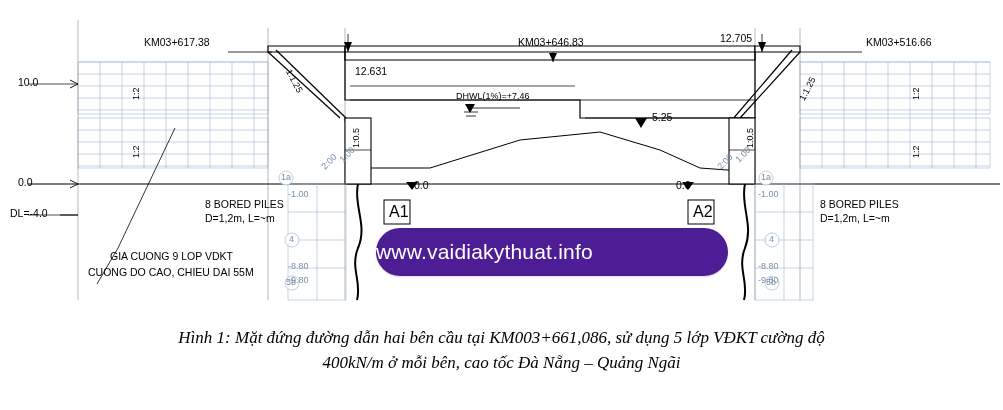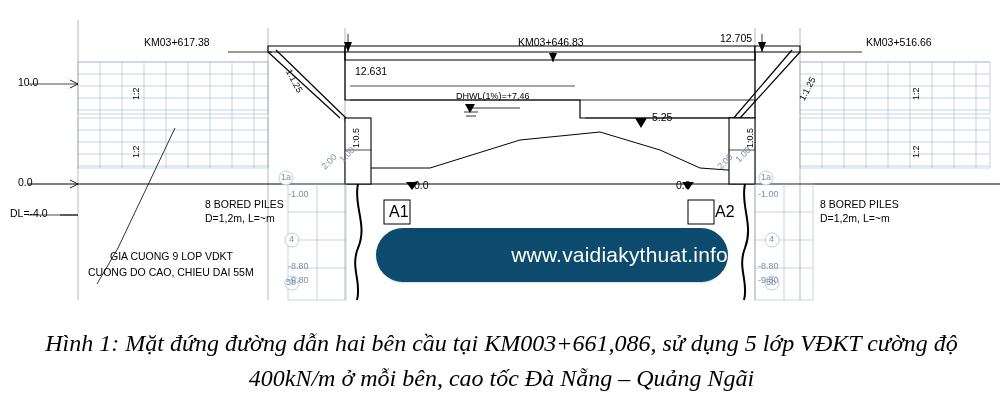--- a/index.html
+++ b/index.html
@@ -55,43 +55,43 @@
   }
   .rot-diag {
     transform: rotate(-45deg);
     transform-origin: left top;
   }
   #watermark {
     position: absolute;
     left: 376px;
     top: 228px;
     width: 352px;
-    height: 54px;
-    background: #0c4a6e;
+    height: 48px;
+    background: #4c1d95;
     border-radius: 27px;
     display: flex;
     align-items: center;
-    justify-content: flex-end;
+    justify-content: flex-start;
     box-shadow: 0 1px 2px rgba(0,0,0,0.15);
   }
   #watermark .wm-text {
     color: #ffffff;
     font-size: 21px;
     font-family: "Liberation Sans", sans-serif;
     letter-spacing: 0.2px;
   }
   #caption {
     position: absolute;
     left: 0;
     top: 326px;
     width: 1003px;
     text-align: center;
     font-family: "Liberation Serif", serif;
     font-style: italic;
-    font-size: 24px;
+    font-size: 17px;
     color: #000000;
     line-height: 1.45;
   }
   #caption .cap-line { display: block; }
 </style>
 </head>
 <body>
 
 <div id="root">
 
@@ -320,21 +320,21 @@
     <div class="txt txt-sm" style="left:761px; top:173px; color:#7a8fa8;">1a</div>
     <div class="txt txt-sm" style="left:769px; top:235px; color:#7a8fa8;">4</div>
     <div class="txt txt-sm" style="left:766px; top:278px; color:#7a8fa8;">5b</div>
 
     <div class="txt txt-md" style="left:205px; top:199px;">8 BORED PILES</div>
     <div class="txt txt-md" style="left:205px; top:213px;">D=1,2m, L=~m</div>
     <div class="txt txt-md" style="left:820px; top:199px;">8 BORED PILES</div>
     <div class="txt txt-md" style="left:820px; top:213px;">D=1,2m, L=~m</div>
 
     <div class="txt txt-lg" style="left:389px; top:204px;">A1</div>
-    <div class="txt txt-lg" style="left:715px; top:204px;">A2</div>
+    <div class="txt txt-lg" style="left:693px; top:204px;">A2</div>
 
     <div class="txt txt-md" style="left:414px; top:180px;">0.0</div>
     <div class="txt txt-md" style="left:676px; top:180px;">0.0</div>
 
     <div class="txt txt-md" style="left:110px; top:251px;">GIA CUONG 9 LOP VDKT</div>
     <div class="txt txt-md" style="left:88px; top:267px;">CUONG DO CAO, CHIEU DAI 55M</div>
   </div>
 
   <div id="watermark">
     <span class="wm-text">www.vaidiakythuat.info</span>

